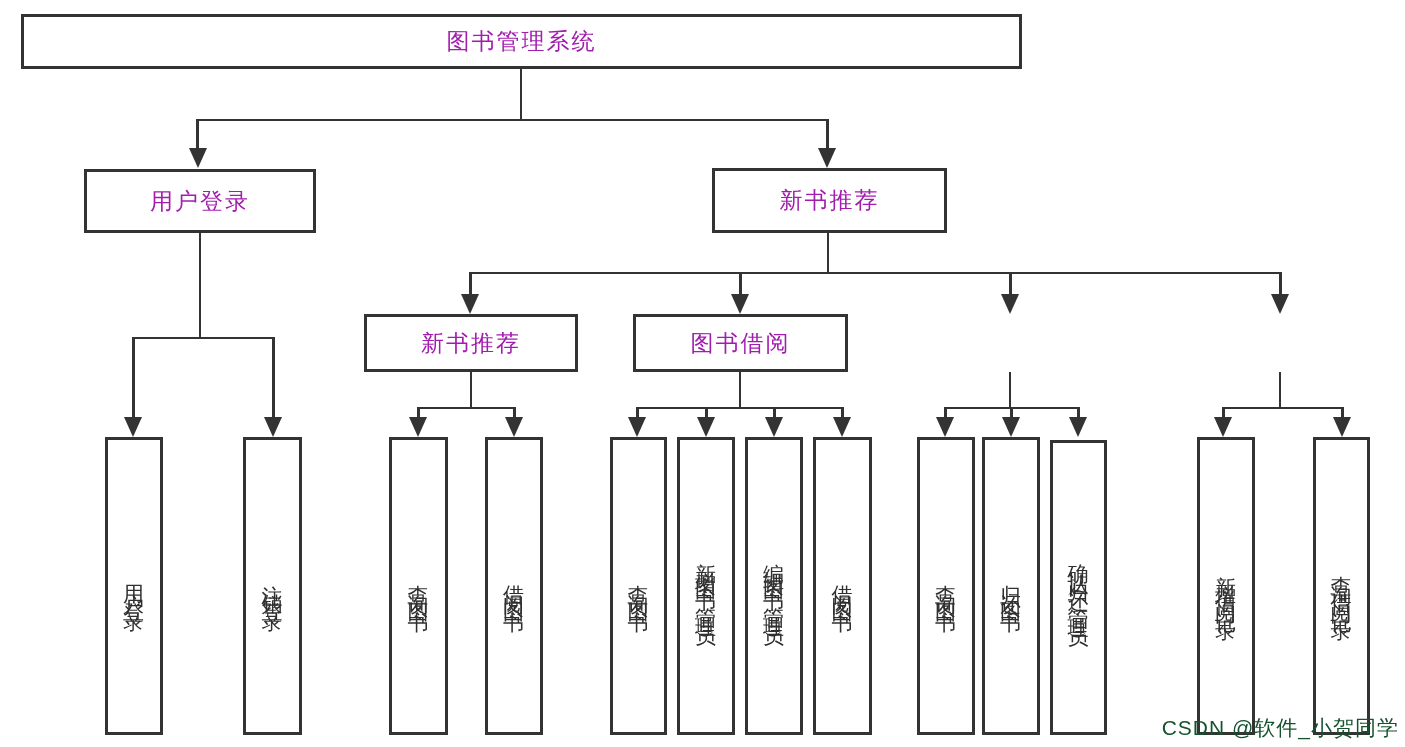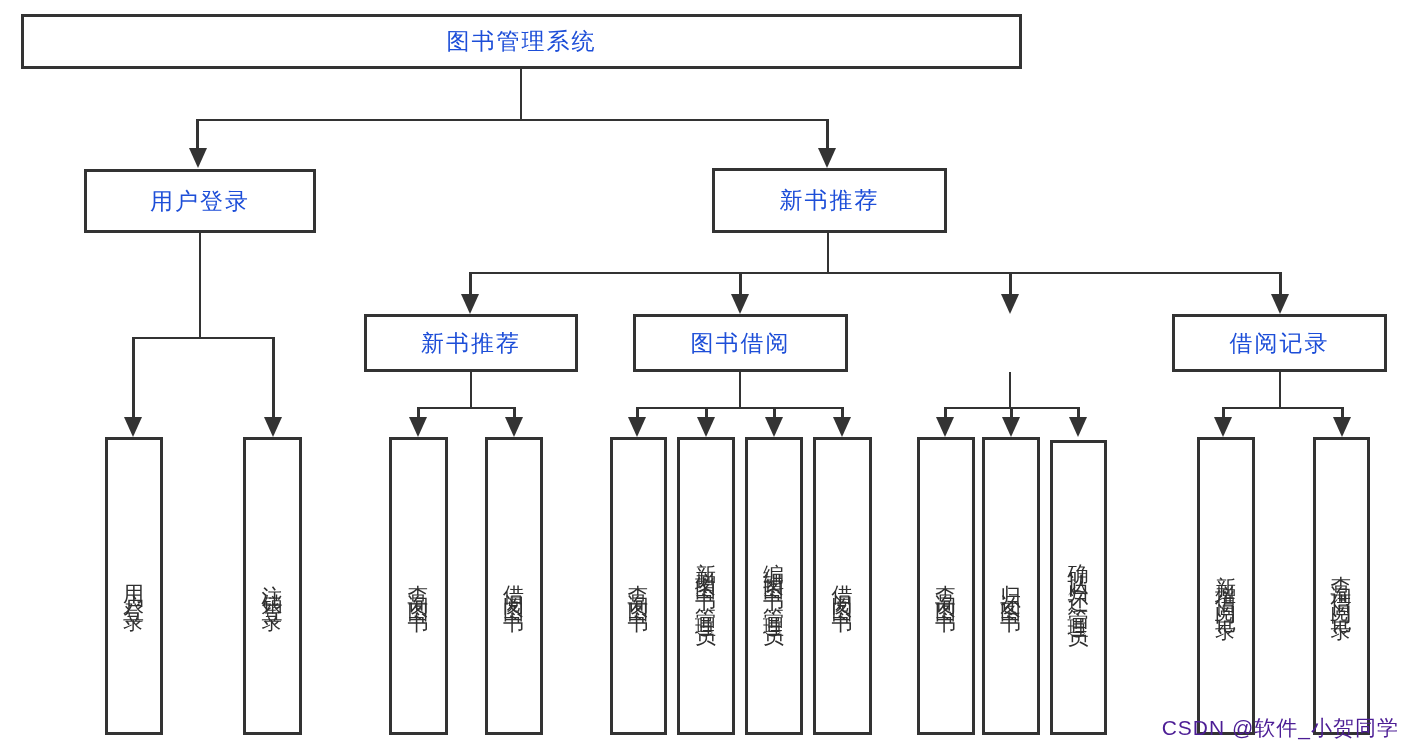--- a/index.html
+++ b/index.html
@@ -4,33 +4,33 @@
 <style>
   html,body{margin:0;padding:0;background:#ffffff;}
   #canvas{
     position:relative;width:1405px;height:747px;background:#ffffff;overflow:hidden;
     font-family:"Liberation Sans","DejaVu Sans",sans-serif;color:#2f2f2f;
   }
   .box{
     position:absolute;box-sizing:border-box;border:3px solid #333333;background:#ffffff;
     display:flex;align-items:center;justify-content:center;
   }
-  .box.h span{font-size:23px;letter-spacing:2px;color:#1d4ed8;white-space:nowrap;}
+  .box.h span{font-size:23px;letter-spacing:2px;color:#a21caf;white-space:nowrap;}
   .box.v span{
     writing-mode:vertical-rl;font-size:21px;letter-spacing:9px;color:#2f2f2f;
     line-height:1;white-space:nowrap;
   }
   .vline{position:absolute;width:2px;background:#333333;}
   .hline{position:absolute;height:2px;background:#333333;}
   .shaft{position:absolute;width:3px;background:#333333;}
   .ahead{position:absolute;width:0;height:0;
     border-left:9px solid transparent;border-right:9px solid transparent;
     border-top:20px solid #333333;}
   .watermark{
-    position:absolute;top:714px;right:6px;font-size:21px;color:#4c1d95;
+    position:absolute;top:714px;right:6px;font-size:21px;color:#14532d;
     letter-spacing:1px;white-space:nowrap;
   }
 </style>
 </head>
 <body>
 
 <div id="canvas">
 
   <div class="box h" style="left:21px;top:14px;width:1001px;height:55px;">
     <span>图书管理系统</span>
@@ -66,23 +66,20 @@
   <div class="shaft" style="left:1009px;top:272px;height:24px;"></div>
   <div class="ahead" style="left:1001px;top:294px;"></div>
   <div class="shaft" style="left:1279px;top:272px;height:24px;"></div>
   <div class="ahead" style="left:1271px;top:294px;"></div>
 
   <div class="box h" style="left:633px;top:314px;width:215px;height:58px;">
     <span>图书借阅</span>
   </div>
   <div class="box h" style="left:364px;top:314px;width:214px;height:58px;">
     <span>新书推荐</span>
-  </div>
-  <div class="box h" style="left:1172px;top:314px;width:215px;height:58px;">
-    <span>借阅记录</span>
   </div>
 
   <div class="vline" style="left:470px;top:372px;height:36px;"></div>
   <div class="hline" style="left:417px;top:407px;width:99px;"></div>
   <div class="shaft" style="left:417px;top:407px;height:12px;"></div>
   <div class="ahead" style="left:409px;top:417px;"></div>
   <div class="shaft" style="left:513px;top:407px;height:12px;"></div>
   <div class="ahead" style="left:505px;top:417px;"></div>
 
   <div class="vline" style="left:739px;top:372px;height:36px;"></div>

